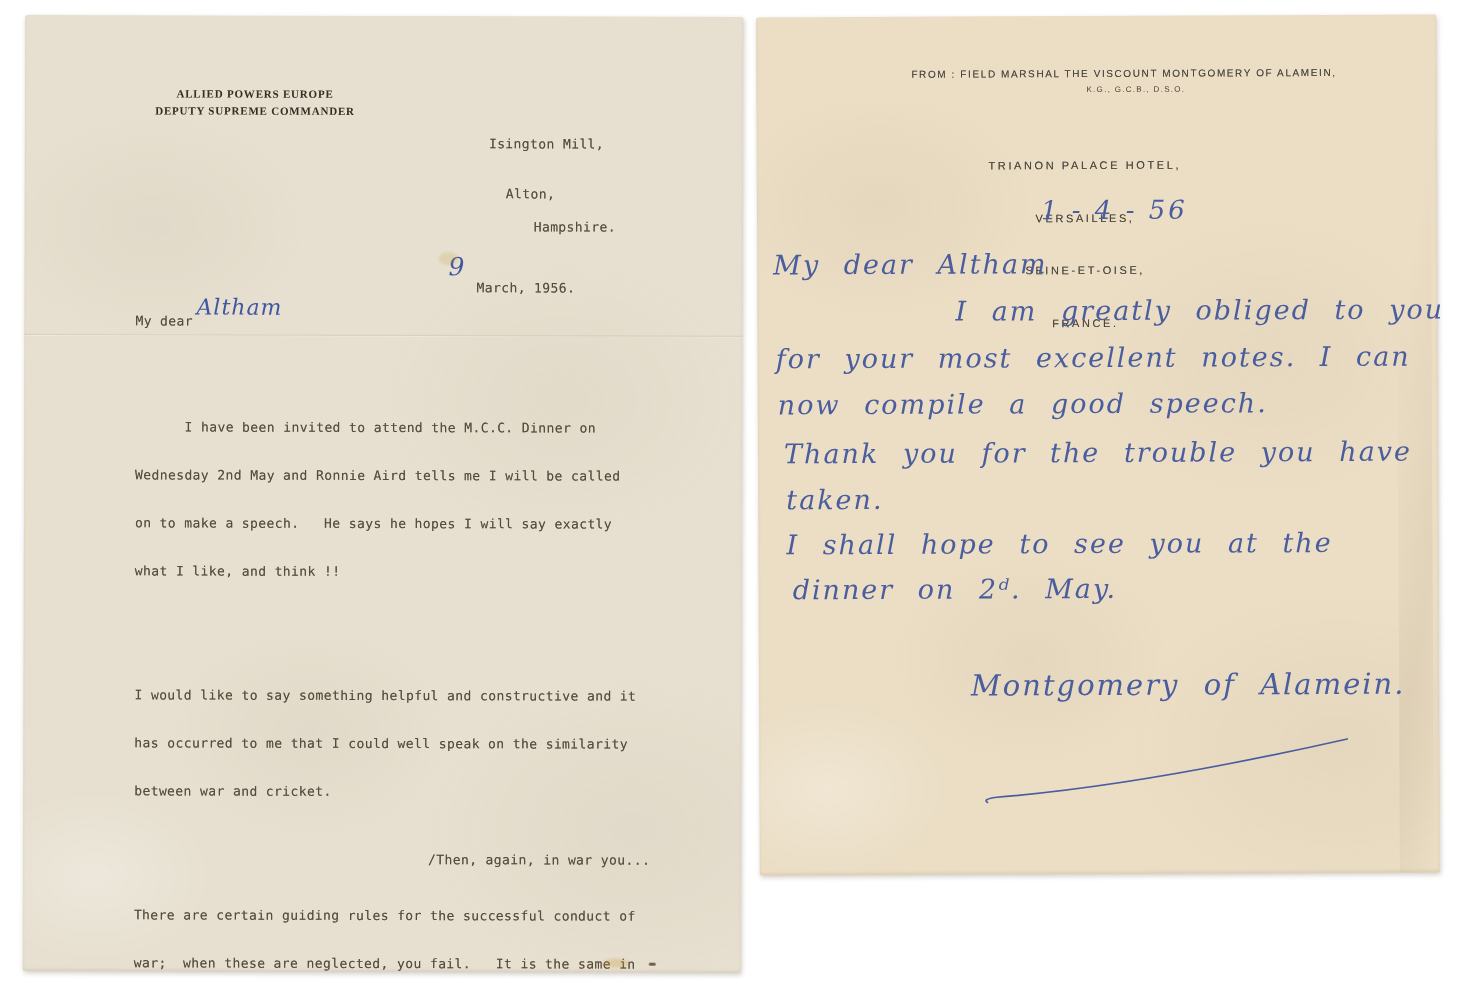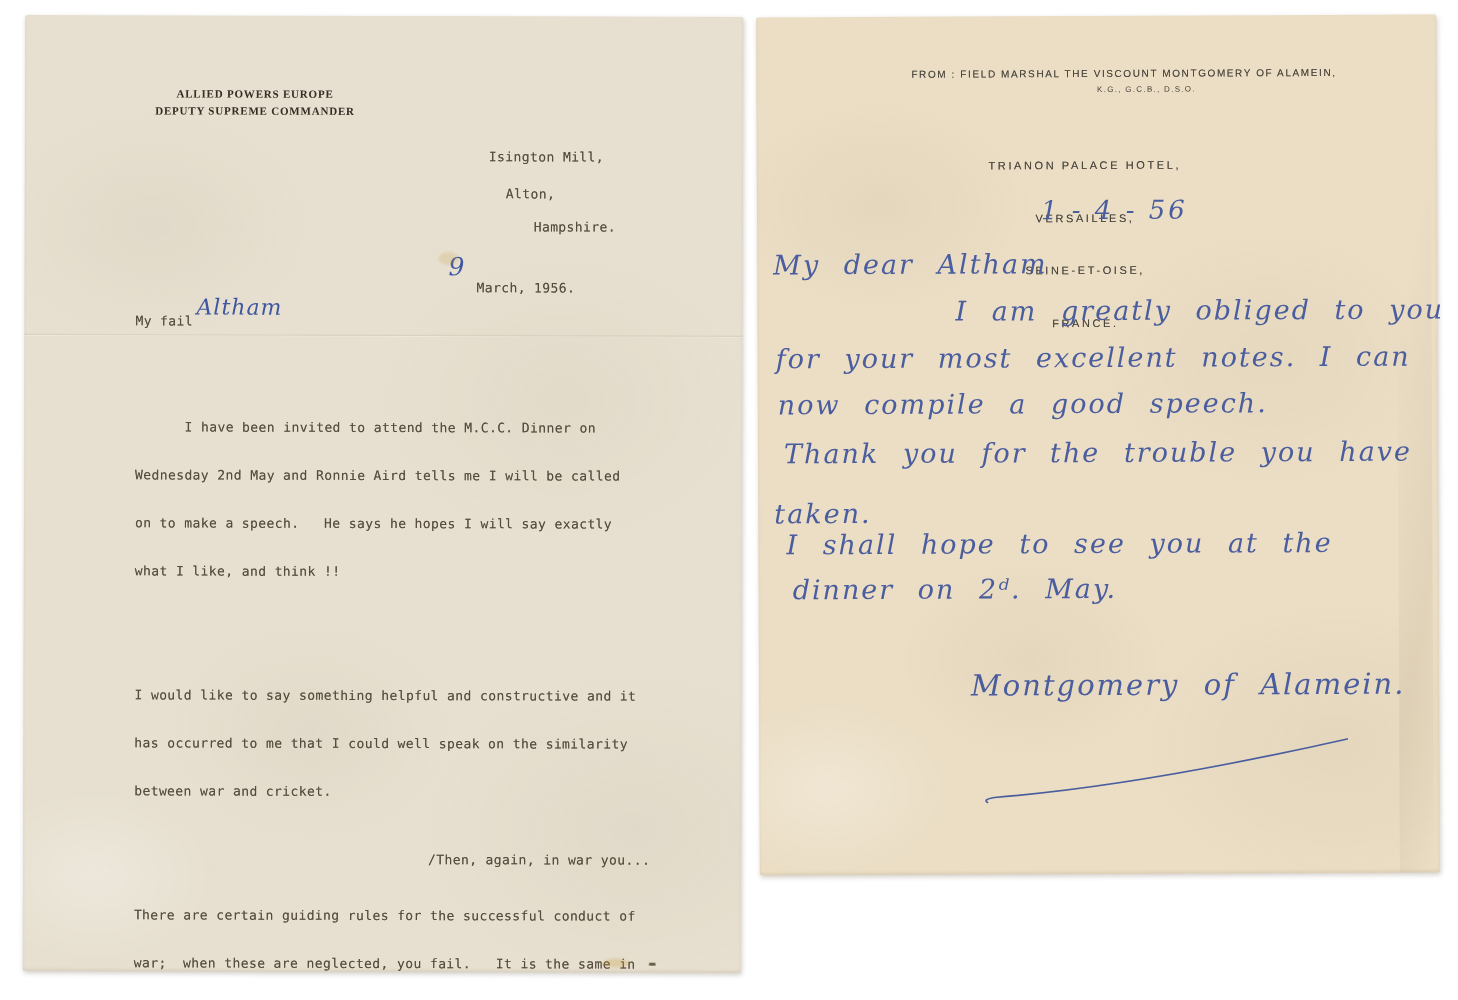--- a/index.html
+++ b/index.html
@@ -84,28 +84,28 @@
 </head>
 <body>
 
 <div class="page page-left">
 
   <div class="letterhead-left">
     <div>ALLIED POWERS EUROPE</div>
     <div>DEPUTY SUPREME COMMANDER</div>
   </div>
 
-  <div class="typed abs" style="left:464px;top:133px;">Isington Mill,</div>
+  <div class="typed abs" style="left:464px;top:120px;">Isington Mill,</div>
   <div class="typed abs" style="left:481px;top:170px;">Alton,</div>
   <div class="typed abs" style="left:509px;top:203px;">Hampshire.</div>
 
   <div class="hand hand-left abs" style="left:424px;top:236px;font-size:25px;">9</div>
   <div class="typed abs" style="left:452px;top:264px;">March, 1956.</div>
 
-  <div class="typed abs" style="left:111px;top:298px;">My fail</div>
+  <div class="typed abs" style="left:111px;top:298px;">My dear</div>
   <div class="hand hand-left abs" style="left:172px;top:279px;font-size:22px;letter-spacing:1px;">Altham</div>
 
   <div class="typed abs" style="left:111px;top:340px;">
     <div class="para">
       <div>      I have been invited to attend the M.C.C. Dinner on</div>
       <div>Wednesday 2nd May and Ronnie Aird tells me I will be called</div>
       <div>on to make a speech.   He says he hopes I will say exactly</div>
       <div>what I like, and think !!</div>
     </div>
     <div class="para">
@@ -129,37 +129,37 @@
 
   <div class="crease-h" style="top:318px;"></div>
   <div class="stain stain-yellow1"></div>
   <div class="stain stain-yellow2"></div>
   <div class="stain speck"></div>
 </div>
 
 <div class="page page-right">
 
   <div class="printed-right from-line abs" style="left:155px;top:52px;">FROM : FIELD MARSHAL THE VISCOUNT MONTGOMERY OF ALAMEIN,</div>
-  <div class="printed-right honours-line abs" style="left:330px;top:69px;width:120px;text-align:center;">K.G., G.C.B., D.S.O.</div>
+  <div class="printed-right honours-line abs" style="left:330px;top:69px;width:120px;text-align:left;">K.G., G.C.B., D.S.O.</div>
 
   <div class="printed-right hotel-block">
     <div>TRIANON PALACE HOTEL,</div>
     <div>VERSAILLES,</div>
     <div>SEINE-ET-OISE,</div>
     <div>FRANCE.</div>
   </div>
 
   <div class="hand abs" style="left:258px;top:179px;font-size:26px;letter-spacing:3px;margin-left:26px;">1 - 4 - 56</div>
 
   <div class="hand hw-line" style="left:16px;top:232px;">My dear Altham</div>
   <div class="hand hw-line" style="left:198px;top:279px;">I am greatly obliged to you</div>
   <div class="hand hw-line" style="left:18px;top:326px;">for your most excellent notes. I can</div>
   <div class="hand hw-line" style="left:20px;top:372px;">now compile a good speech.</div>
   <div class="hand hw-line" style="left:26px;top:421px;">Thank you for the trouble you have</div>
-  <div class="hand hw-line" style="left:16px;top:467px;margin-top:14px;">taken.</div>
+  <div class="hand hw-line" style="left:28px;top:467px;">taken.</div>
   <div class="hand hw-line" style="left:28px;top:512px;">I shall hope to see you at the</div>
   <div class="hand hw-line" style="left:34px;top:557px;">dinner on 2ᵈ. May.</div>
   <div class="hand hw-line" style="left:212px;top:652px;font-size:29px;">Montgomery of Alamein.</div>
 
   <svg class="flourish-svg" viewBox="0 0 382 92">
     <path d="M 8 78 q -5 -3 7 -5 Q 160 62 368 16" fill="none" stroke="#4a5d9e" stroke-width="1.6" stroke-linecap="round"></path>
   </svg>
 
   <div class="edge-band"></div>
 </div>

